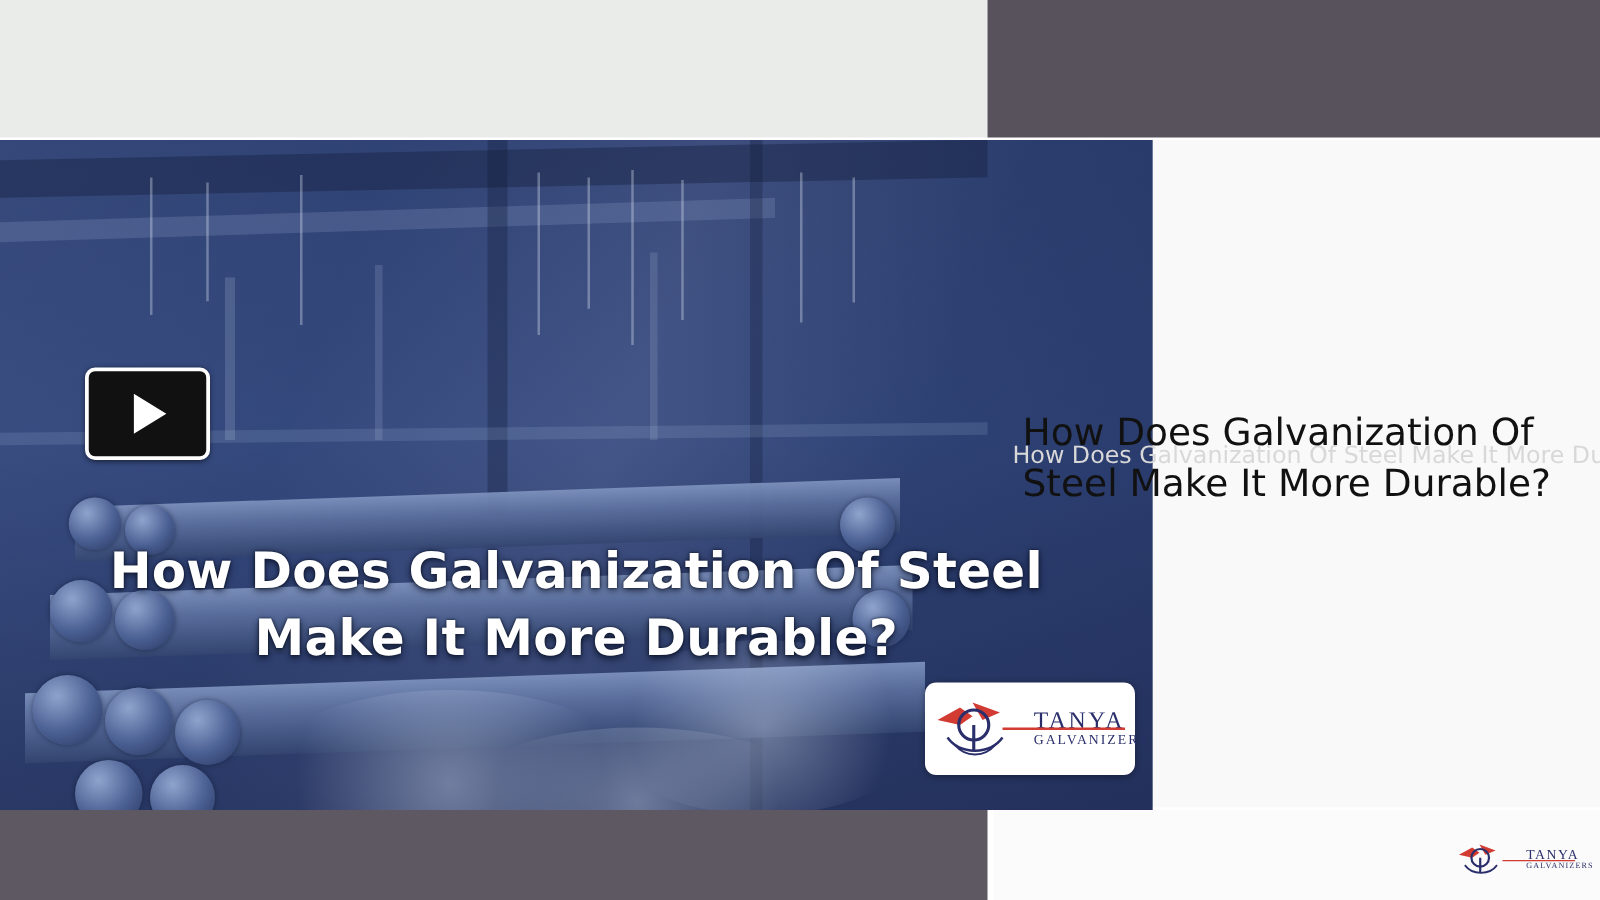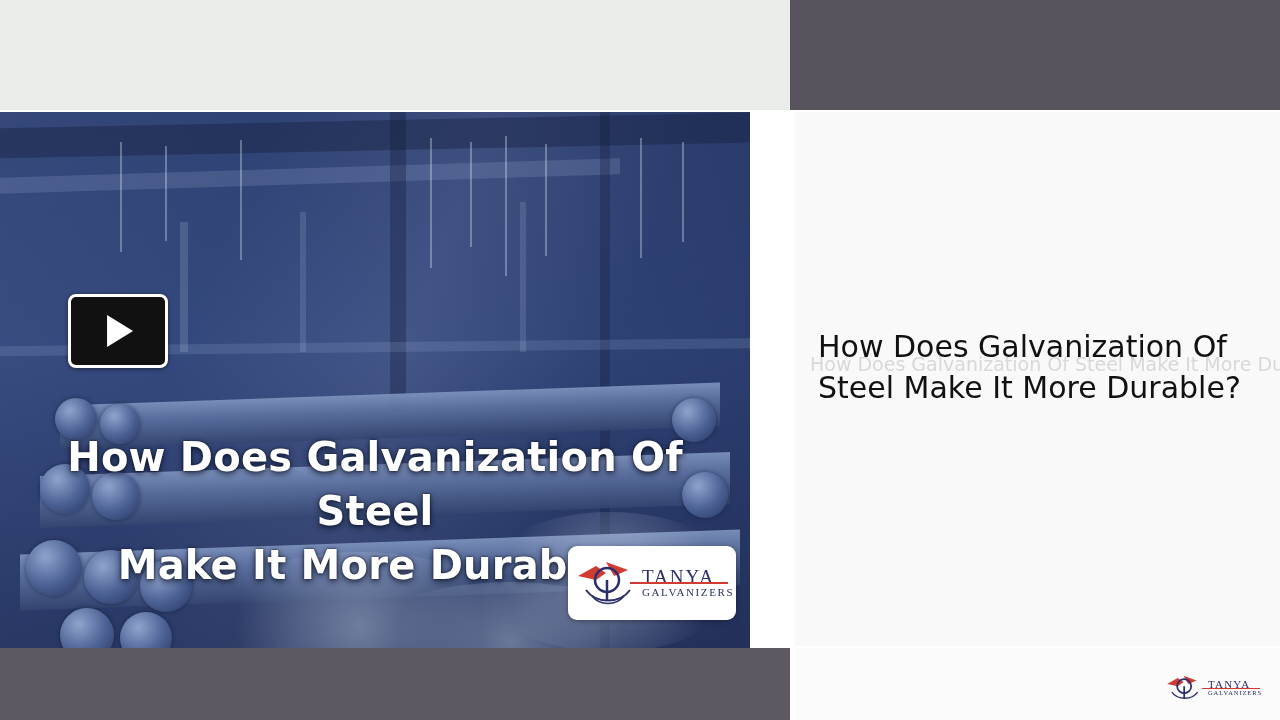--- a/index.html
+++ b/index.html
@@ -48,21 +48,21 @@
     position: absolute;
     left: 795px; top: 648px;
     width: 485px; height: 72px;
     background: #fbfbfb;
   }
 
   
   .media {
     position: absolute;
     left: 0; top: 112px;
-    width: 750px; height: 536px;
+    width: 922px; height: 536px;
     overflow: hidden;
     background: #2c3c6b;
   }
   .media-photo {
     position: absolute;
     inset: 0;
     background:
       linear-gradient(180deg, rgba(36,52,100,0.55) 0%, rgba(40,58,112,0.45) 45%, rgba(32,44,86,0.72) 100%),
       linear-gradient(110deg, #4a5f92 0%, #3d5488 28%, #5b6d9c 52%, #334877 74%, #2a3a68 100%);
   }
@@ -168,21 +168,21 @@
     align-items: center;
     padding: 0 8px;
     box-sizing: border-box;
   }
   .logo-mark {
     position: relative;
     width: 58px; height: 54px;
     flex: 0 0 58px;
   }
   .logo-text {
-    margin-left: 8px;
+    margin-left: 21px;
     line-height: 1.05;
   }
   .logo-text .t1 {
     font-family: "Liberation Serif", serif;
     font-size: 19px;
     letter-spacing: 2px;
     color: #2a2f6b;
   }
   .logo-text .t2 {
     font-family: "Liberation Serif", serif;

